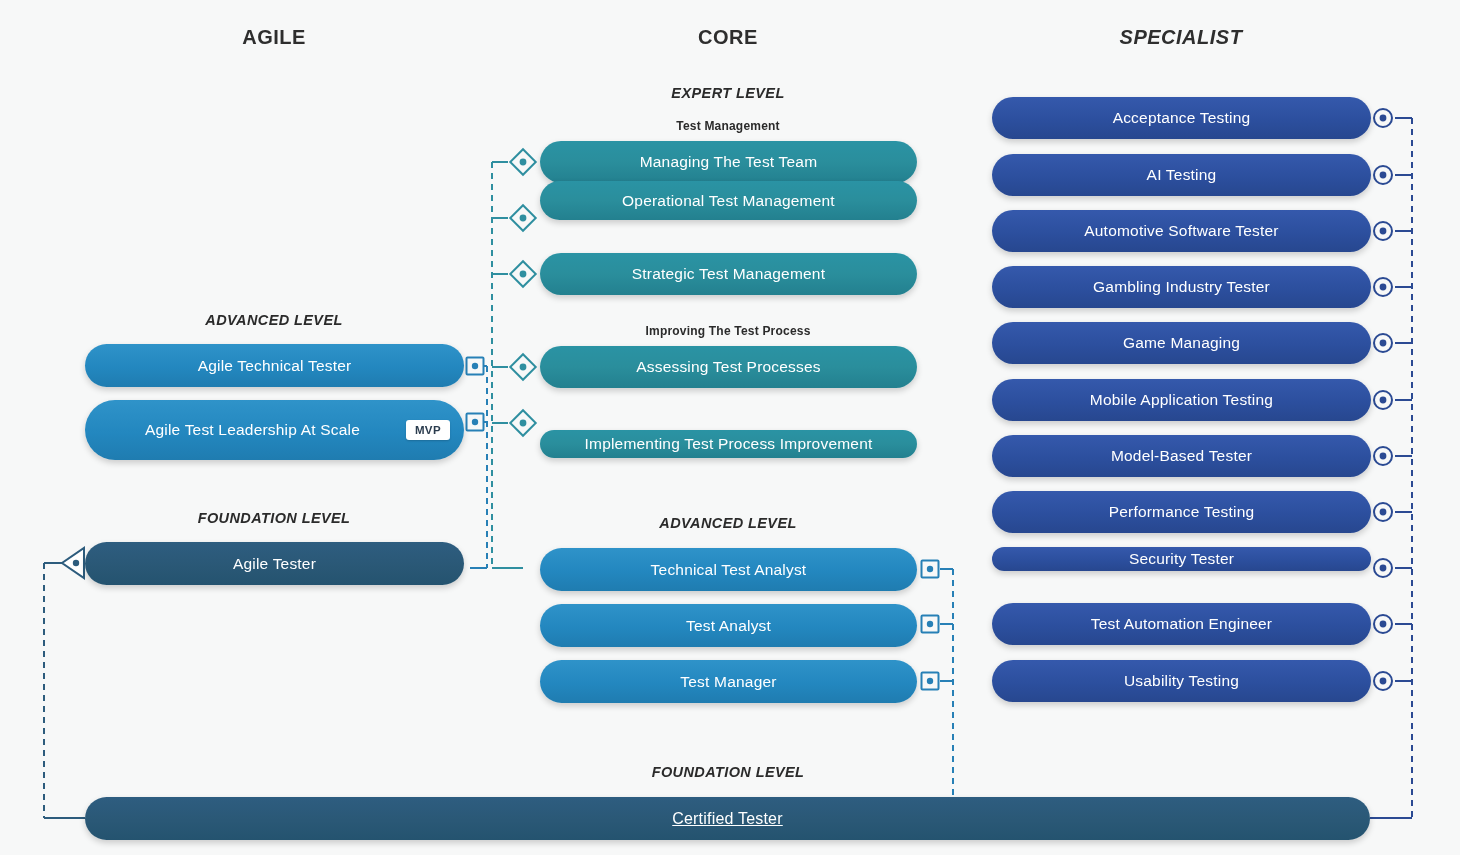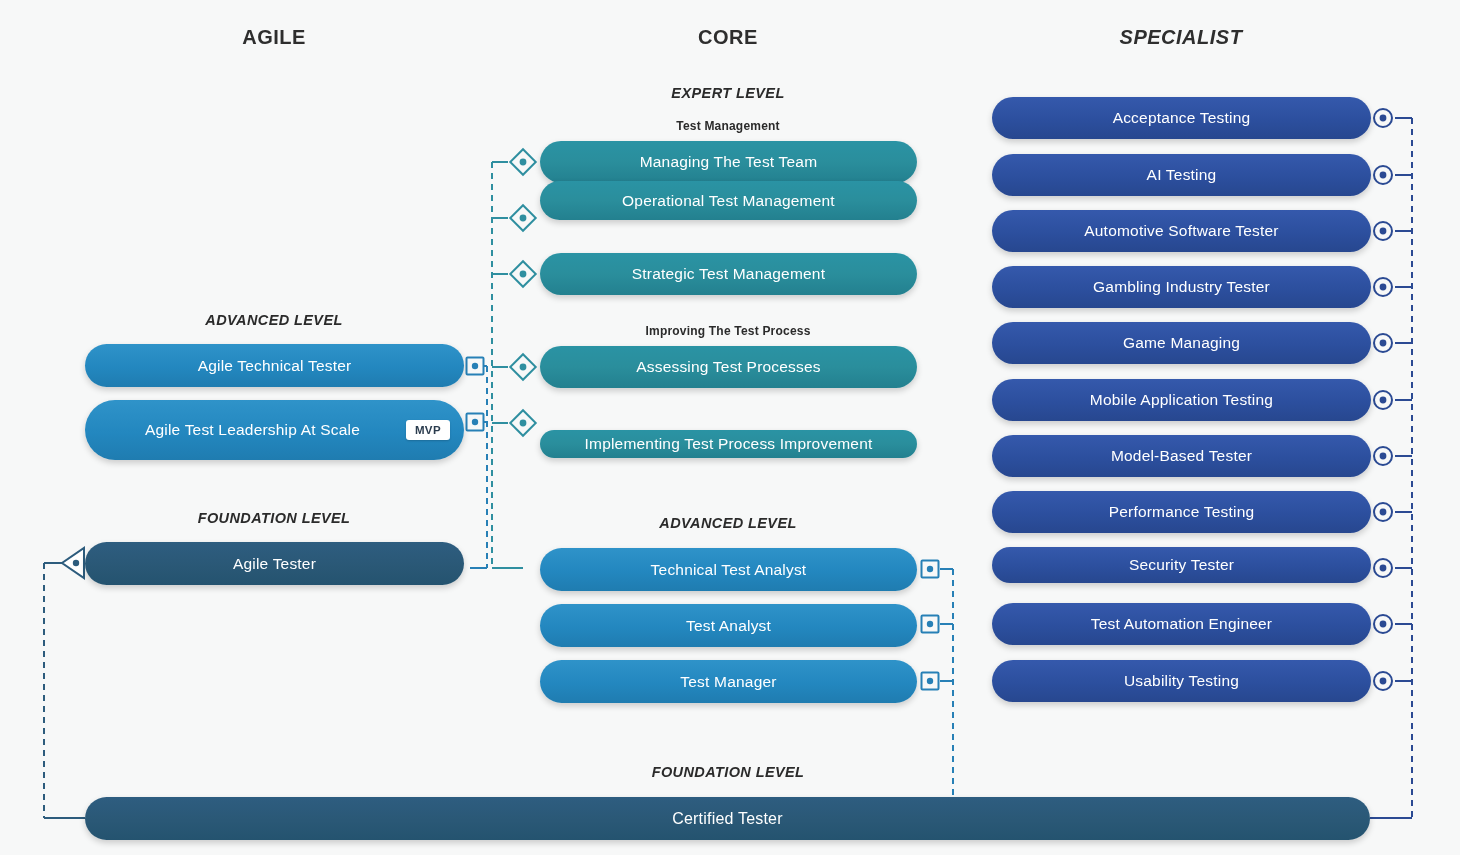--- a/index.html
+++ b/index.html
@@ -38,21 +38,21 @@
     color: #ffffff;
     font-size: 15.5px;
     letter-spacing: 0.2px;
     box-shadow: 0 3px 6px rgba(0,0,0,0.18);
     white-space: nowrap;
   }
   .pill.teal   { background: linear-gradient(180deg,#2a93a4 0%,#2a8e9c 50%,#23808f 100%); }
   .pill.blue   { background: linear-gradient(180deg,#2f93c9 0%,#2387bf 55%,#1f7cb0 100%); }
   .pill.navy   { background: linear-gradient(180deg,#3559ac 0%,#2c4f9e 55%,#27478f 100%); }
   .pill.dark   { background: linear-gradient(180deg,#2e5d80 0%,#2a5876 55%,#24536f 100%); }
-  .pill.wide   { font-size: 16px; }
+  .pill.wide   { font-size: 16px; text-decoration: underline; }
 
   .mvp-badge {
     position: absolute;
     right: 14px; top: 50%; transform: translateY(-50%);
     background: #ffffff; color: #2b3c4e;
     font-size: 11.5px; font-weight: bold; letter-spacing: 0.4px;
     border-radius: 3px; padding: 4px 9px;
     box-shadow: 0 1px 2px rgba(0,0,0,0.18);
   }
 
@@ -285,21 +285,21 @@
   </div>
   <div class="pill navy" style="left:992px; top:379px; width:379px; height:42px;">
     <span>Mobile Application Testing</span>
   </div>
   <div class="pill navy" style="left:992px; top:435px; width:379px; height:42px;">
     <span>Model-Based Tester</span>
   </div>
   <div class="pill navy" style="left:992px; top:491px; width:379px; height:42px;">
     <span>Performance Testing</span>
   </div>
-  <div class="pill navy" style="left:992px; top:547px; width:379px; height:36px;">
+  <div class="pill navy" style="left:992px; top:547px; width:379px; height:24px;">
     <span>Security Tester</span>
   </div>
   <div class="pill navy" style="left:992px; top:603px; width:379px; height:42px;">
     <span>Test Automation Engineer</span>
   </div>
   <div class="pill navy" style="left:992px; top:660px; width:379px; height:42px;">
     <span>Usability Testing</span>
   </div>
 
   <div class="level-label" style="left:728px; top:764px;">FOUNDATION LEVEL</div>

